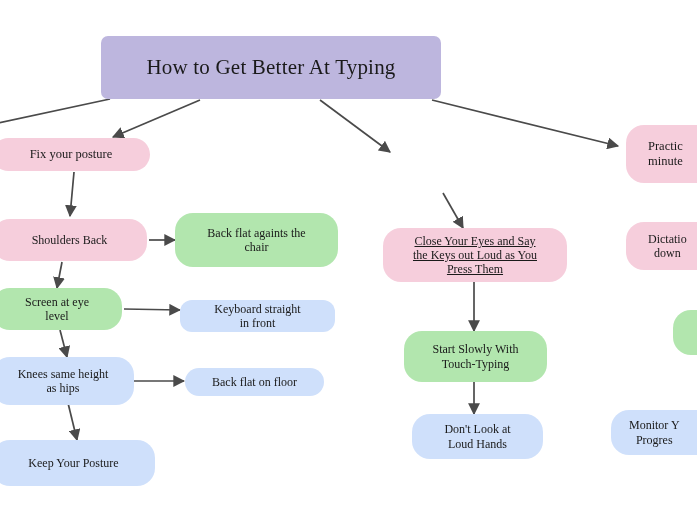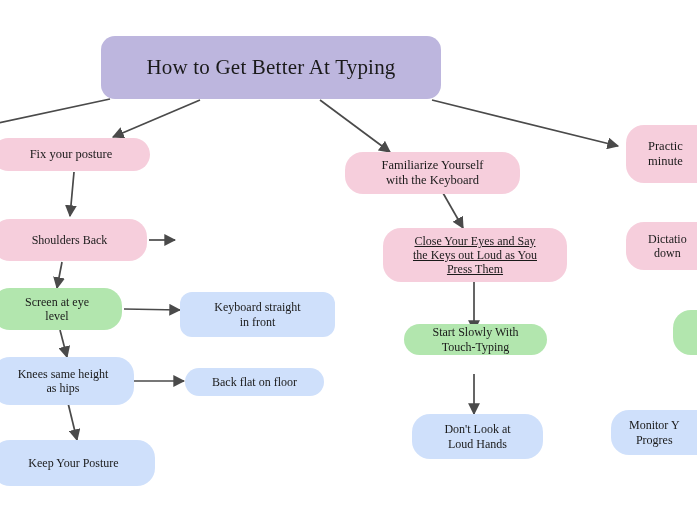--- a/index.html
+++ b/index.html
@@ -74,48 +74,48 @@
       <path d="M 60 330 L 67 357" marker-end="url(#arrow)"></path>
       <path d="M 134 381 L 184 381" marker-end="url(#arrow)"></path>
       <path d="M 68 403 L 77 440" marker-end="url(#arrow)"></path>
 
       <path d="M 443 193 L 463 228" marker-end="url(#arrow)"></path>
       <path d="M 474 281 L 474 331" marker-end="url(#arrow)"></path>
       <path d="M 474 374 L 474 414" marker-end="url(#arrow)"></path>
     </g>
   </svg>
 
-  <div class="node root" style="left:101px; top:36px; width:340px; height:63px;">How to Get Better At Typing</div>
+  <div class="node root" style="left:101px; top:36px; width:340px; height:63px;border-radius:7px;">How to Get Better At Typing</div>
 
   <div class="node pink lvl1" style="left:-8px; top:138px; width:158px; height:33px;">Fix your posture</div>
 
   <div class="node pink lvl2" style="left:-8px; top:219px; width:155px; height:42px;">Shoulders Back</div>
 
+  <div class="node green leaf" style="left:175px; top:213px; width:163px; height:54px;">Back flat againts the
+chair</div>
 
   <div class="node green lvl2" style="left:-8px; top:288px; width:130px; height:42px;">Screen at eye
 level</div>
 
-  <div class="node blue leaf" style="left:180px; top:292px; width:155px; height:45px;border-radius:12px;">Keyboard straight
+  <div class="node blue leaf" style="left:180px; top:300px; width:155px; height:32px;border-radius:12px;">Keyboard straight
 in front</div>
 
   <div class="node blue lvl2" style="left:-8px; top:357px; width:142px; height:48px;">Knees same height
 as hips</div>
 
   <div class="node blue leaf" style="left:185px; top:368px; width:139px; height:28px;">Back flat on floor</div>
 
   <div class="node blue lvl2" style="left:-8px; top:440px; width:163px; height:46px;">Keep Your Posture</div>
 
-  <div class="node pink lvl1" style="left:345px; top:152px; width:175px; height:42px;">Familiarize Yourself
-with the Keyboard</div>
 
   <div class="node pink lvl2" style="left:383px; top:228px; width:184px; height:54px;text-decoration:underline;">Close Your Eyes and Say
 the Keys out Loud as You
 Press Them</div>
 
-  <div class="node green lvl2" style="left:404px; top:324px; width:143px; height:31px;">Start Slowly With
+  <div class="node green lvl2" style="left:404px; top:331px; width:143px; height:51px;">Start Slowly With
 Touch-Typing</div>
 
   <div class="node blue leaf" style="left:412px; top:414px; width:131px; height:45px;">Don't Look at
 Loud Hands</div>
 
   <div class="node pink lvl1" style="left:626px; top:125px; width:130px; height:58px; justify-content:flex-start; padding-left:22px;">Practic
 minute</div>
 
   <div class="node pink lvl2" style="left:626px; top:222px; width:130px; height:48px; justify-content:flex-start; padding-left:22px;">Dictatio
 down</div>

